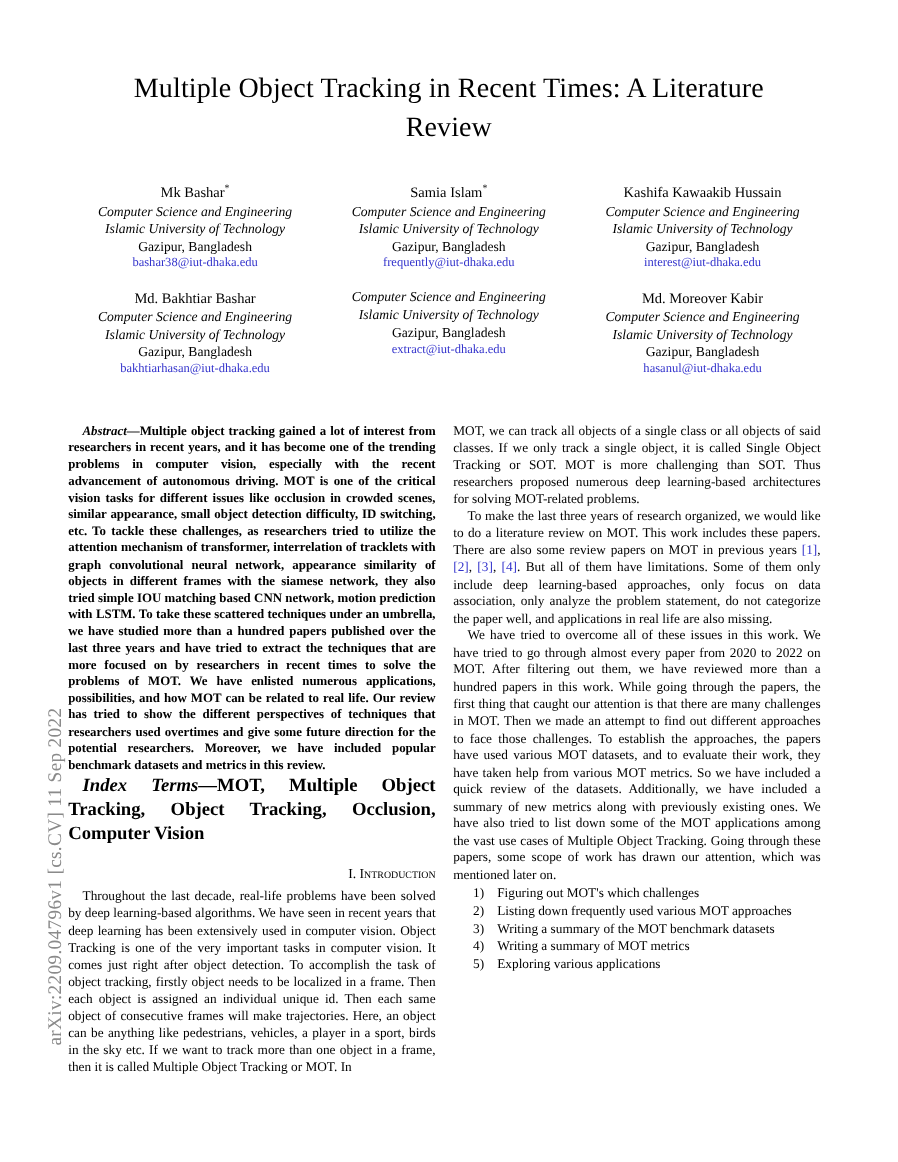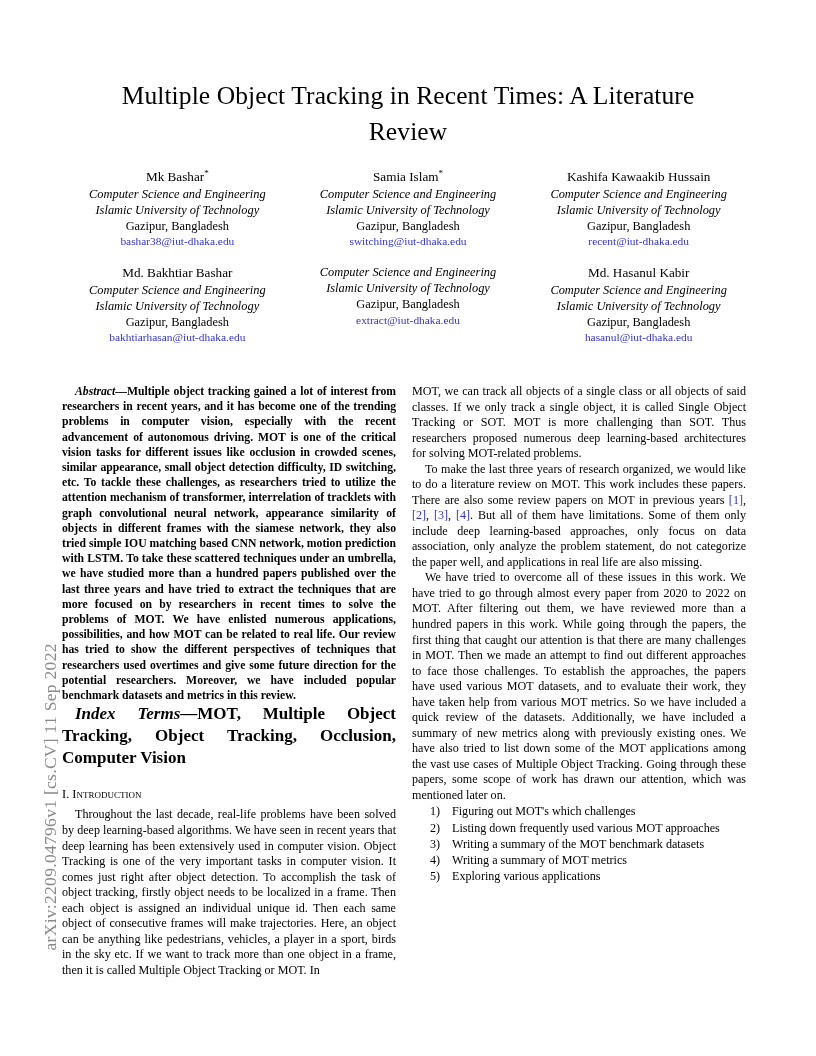--- a/index.html
+++ b/index.html
@@ -43,32 +43,32 @@
   .page {
     position: absolute;
     left: 62px;
     top: 0;
     width: 692px;
     height: 1056px;
   }
 
   
   .title {
-    margin: 16px;
+    margin: 0;
     padding: 62px 22px 0 22px;
     font-size: 25.5px;
     line-height: 1.42;
     font-weight: normal;
     text-align: center;
     letter-spacing: 0.1px;
   }
 
   
   .authors-block {
-    margin-top: 18px;
+    margin-top: 32px;
   }
   .author-row {
     display: flex;
     width: 100%;
   }
   .author-row + .author-row {
     margin-top: 15px;
   }
   .author {
     flex: 1 1 33.33%;
@@ -138,21 +138,21 @@
   }
   .indexterms {
     font-weight: bold;
     font-size: 17px;
     line-height: 1.30;
     text-indent: 13px;
     margin: 14px 0 0 0;
     text-align: justify;
   }
   .section-head {
-    text-align: left;
+    text-align: right;
     margin: 17px 0 5px 0;
     font-size: 12.4px;
     font-variant: small-caps;
     text-indent: 0;
   }
   .section-head .numeral {
     font-variant: normal;
   }
 
   
@@ -200,47 +200,47 @@
         <div class="dept">Computer Science and Engineering</div>
         <div class="univ">Islamic University of Technology</div>
         <div class="loc">Gazipur, Bangladesh</div>
         <div class="email">bashar38@iut-dhaka.edu</div>
       </div>
       <div class="author">
         <div class="name"><span>Samia Islam</span><sup>*</sup></div>
         <div class="dept">Computer Science and Engineering</div>
         <div class="univ">Islamic University of Technology</div>
         <div class="loc">Gazipur, Bangladesh</div>
-        <div class="email">switching@iut-dhaka.edu</div>
+        <div class="email">frequently@iut-dhaka.edu</div>
       </div>
       <div class="author">
         <div class="name"><span>Kashifa Kawaakib Hussain</span><sup></sup></div>
         <div class="dept">Computer Science and Engineering</div>
         <div class="univ">Islamic University of Technology</div>
         <div class="loc">Gazipur, Bangladesh</div>
-        <div class="email">recent@iut-dhaka.edu</div>
+        <div class="email">interest@iut-dhaka.edu</div>
       </div>
     </div>
 
     <div class="author-row">
       <div class="author">
         <div class="name"><span>Md. Bakhtiar Bashar</span><sup></sup></div>
         <div class="dept">Computer Science and Engineering</div>
         <div class="univ">Islamic University of Technology</div>
         <div class="loc">Gazipur, Bangladesh</div>
         <div class="email">bakhtiarhasan@iut-dhaka.edu</div>
       </div>
       <div class="author">
         <div class="dept">Computer Science and Engineering</div>
         <div class="univ">Islamic University of Technology</div>
         <div class="loc">Gazipur, Bangladesh</div>
         <div class="email">extract@iut-dhaka.edu</div>
       </div>
       <div class="author">
-        <div class="name"><span>Md. Hasanul Kabir</span><sup></sup></div>
+        <div class="name"><span>Md. Moreover Kabir</span><sup></sup></div>
         <div class="dept">Computer Science and Engineering</div>
         <div class="univ">Islamic University of Technology</div>
         <div class="loc">Gazipur, Bangladesh</div>
         <div class="email">hasanul@iut-dhaka.edu</div>
       </div>
     </div>
 
   </div>
 
   <div class="columns">

